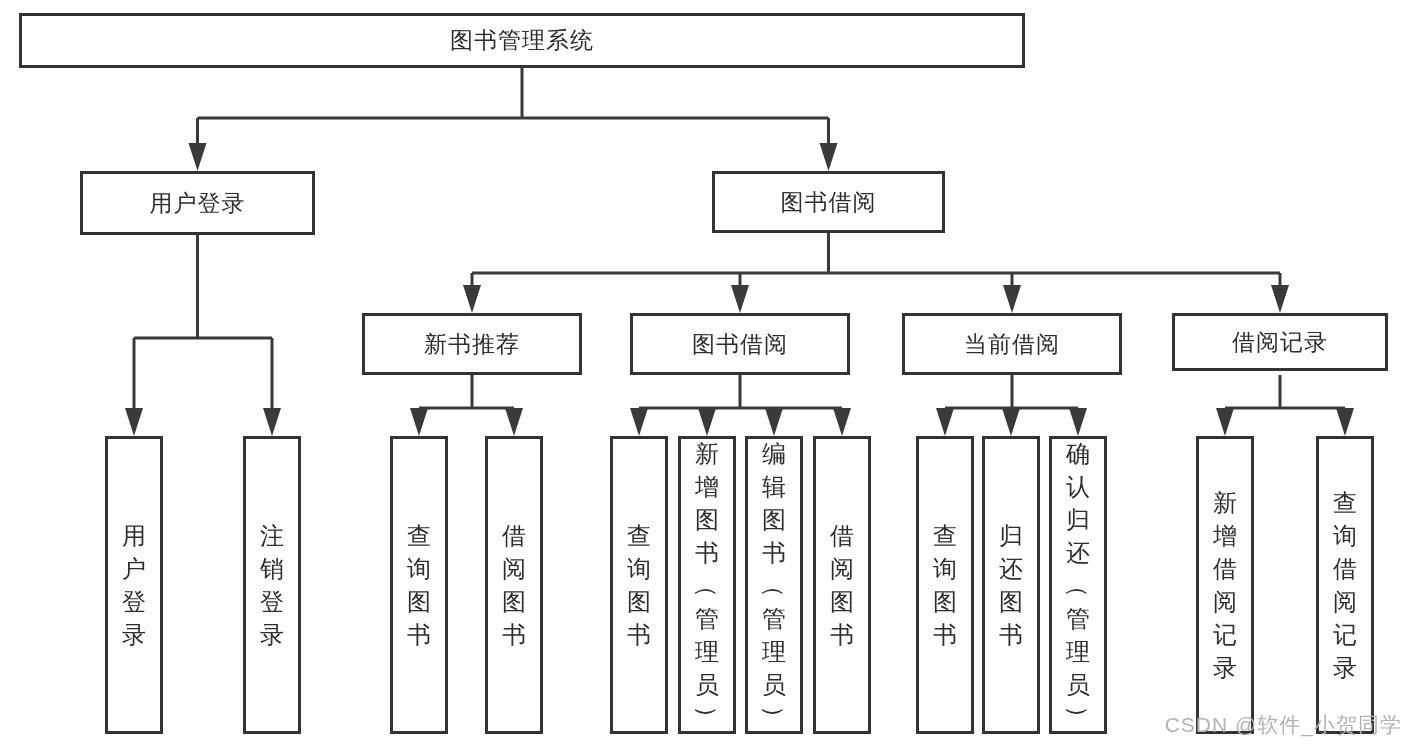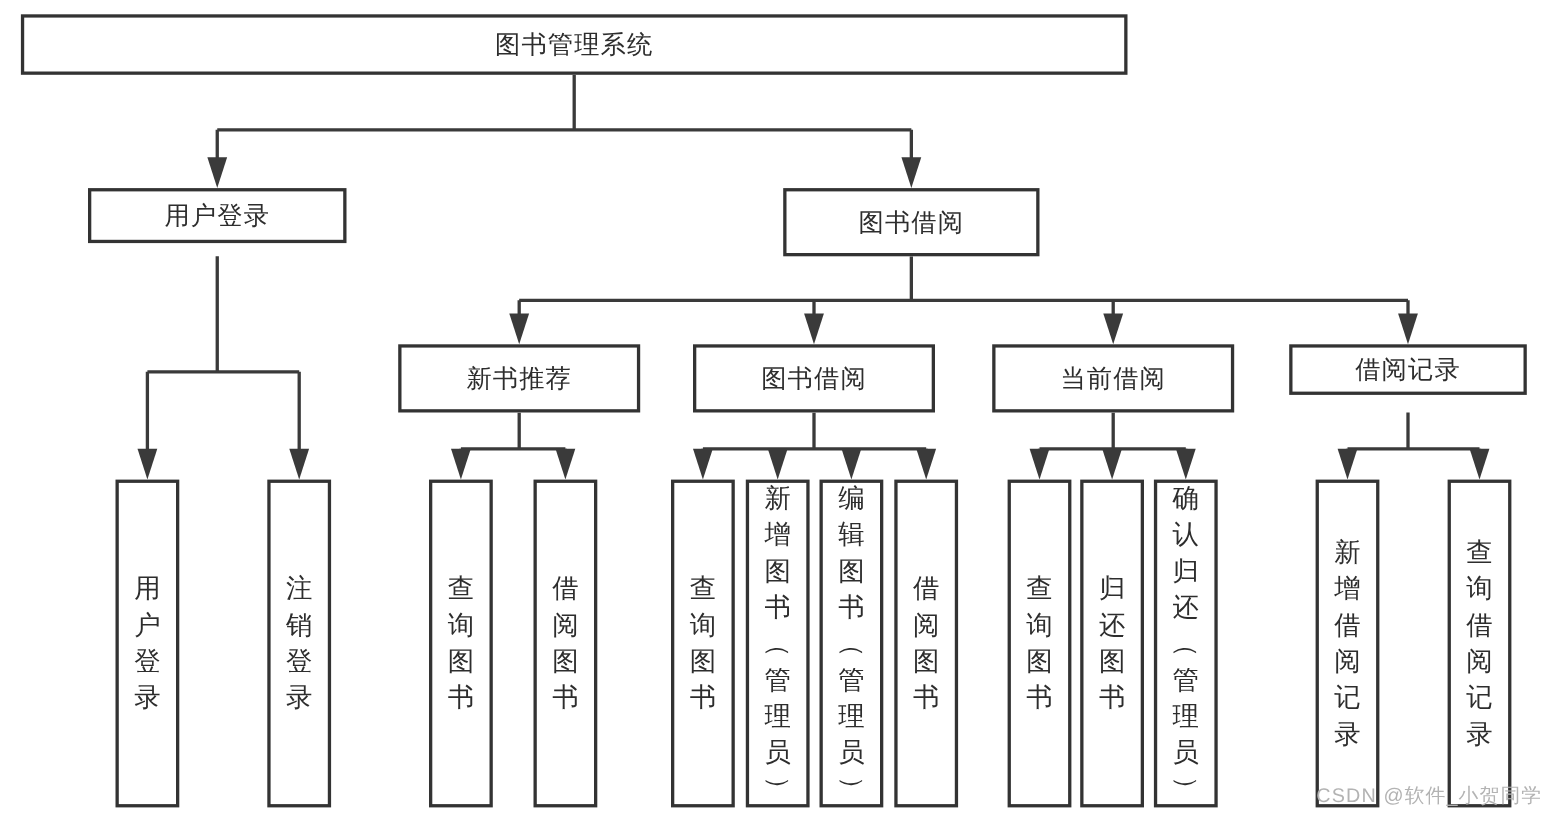--- a/index.html
+++ b/index.html
@@ -12,21 +12,21 @@
     position:absolute;box-sizing:border-box;background:#ffffff;
     border:3px solid #333333;display:flex;align-items:center;justify-content:center;
     color:#2d2d2d;
   }
   .hnode{font-size:23px;letter-spacing:1px;white-space:nowrap;}
   .leaf{width:58px;top:436px;height:298px;flex-direction:column;}
   .vtext{display:flex;flex-direction:column;align-items:center;justify-content:center;}
   .vchar{height:33px;line-height:33px;font-size:24px;text-align:center;width:33px;}
   .vchar.rot{transform:rotate(90deg);}
   #watermark{
-    position:absolute;top:711px;right:3px;font-size:18px;color:#b3b3b3;
+    position:absolute;top:711px;right:3px;font-size:21px;color:#b3b3b3;
     letter-spacing:1px;white-space:nowrap;z-index:5;
   }
 </style>
 </head>
 <body>
 
 <div id="stage">
 
   <svg id="connectors" viewBox="0 0 1405 747" xmlns="http://www.w3.org/2000/svg">
       <path d="M522,68 L522,118 M197.5,118 L828.5,118 M197.5,118 L197.5,157 M828.5,118 L828.5,157" stroke="#3a3a3a" stroke-width="3" fill="none"></path>
@@ -54,37 +54,37 @@
       <polygon points="1069,408 1087,408 1078,436" fill="#3a3a3a"></polygon>
       <path d="M1280,375 L1280,408 M1225,408 L1345,408 M1225,408 L1225,422 M1345,408 L1345,422" stroke="#3a3a3a" stroke-width="3" fill="none"></path>
       <polygon points="1216,408 1234,408 1225,436" fill="#3a3a3a"></polygon>
       <polygon points="1336,408 1354,408 1345,436" fill="#3a3a3a"></polygon>
     </svg>
 
   <div class="node hnode" style="left:19px;top:13px;width:1006px;height:55px;">
     <span>图书管理系统</span>
   </div>
 
-  <div class="node hnode" style="left:80px;top:171px;width:235px;height:50px;">
+  <div class="node hnode" style="left:80px;top:171px;width:235px;height:64px;">
     <span>用户登录</span>
   </div>
   <div class="node hnode" style="left:712px;top:171px;width:233px;height:62px;">
     <span>图书借阅</span>
   </div>
 
   <div class="node hnode" style="left:630px;top:313px;width:220px;height:62px;">
     <span>图书借阅</span>
   </div>
   <div class="node hnode" style="left:362px;top:313px;width:220px;height:62px;">
     <span>新书推荐</span>
   </div>
   <div class="node hnode" style="left:902px;top:313px;width:220px;height:62px;">
     <span>当前借阅</span>
   </div>
-  <div class="node hnode" style="left:1172px;top:313px;width:216px;height:46px;">
+  <div class="node hnode" style="left:1172px;top:313px;width:216px;height:58px;">
     <span>借阅记录</span>
   </div>
 
   <div class="node leaf" style="left:105px;">
     <span class="vtext">
         <div class="vchar">用</div>
         <div class="vchar">户</div>
         <div class="vchar">登</div>
         <div class="vchar">录</div>
       </span>

